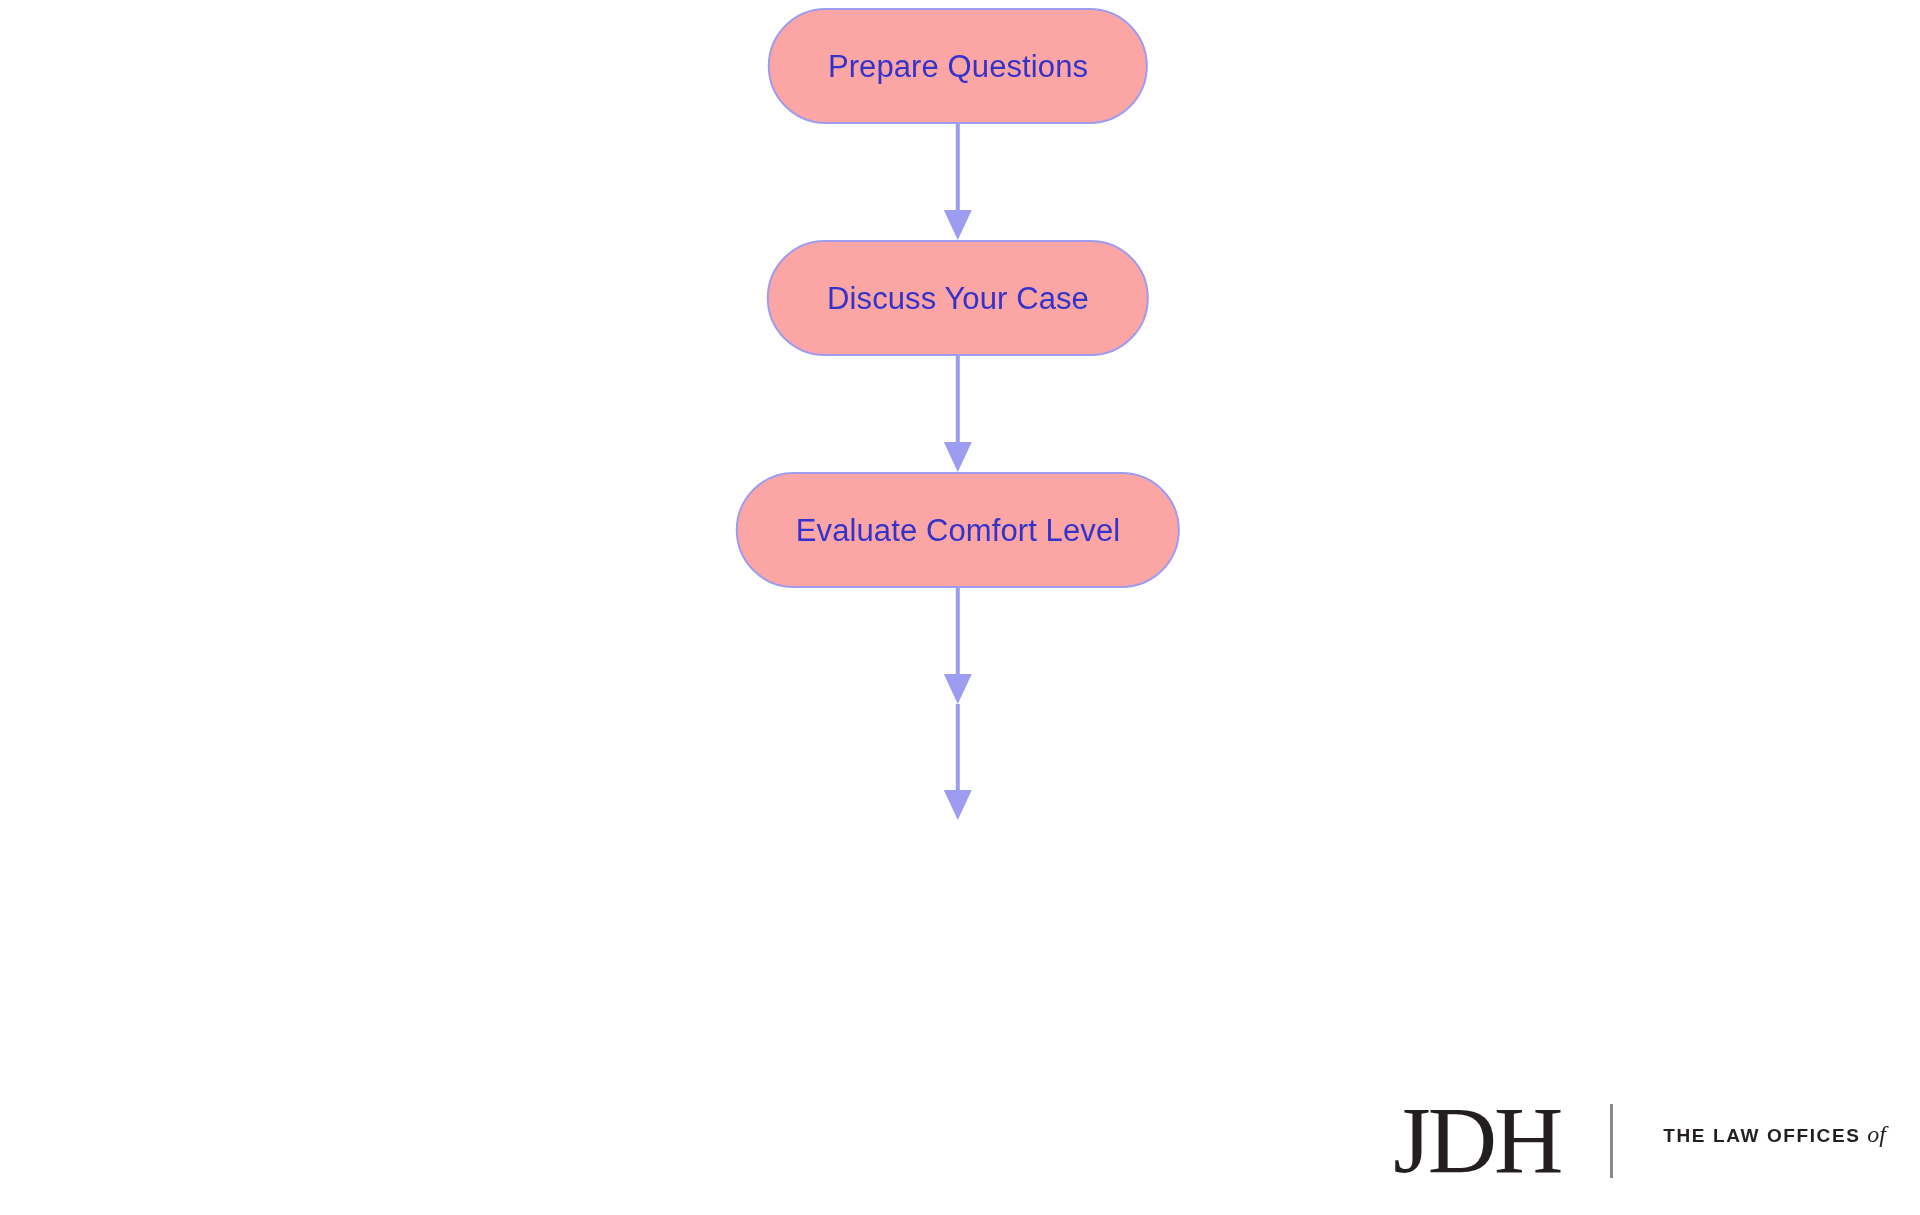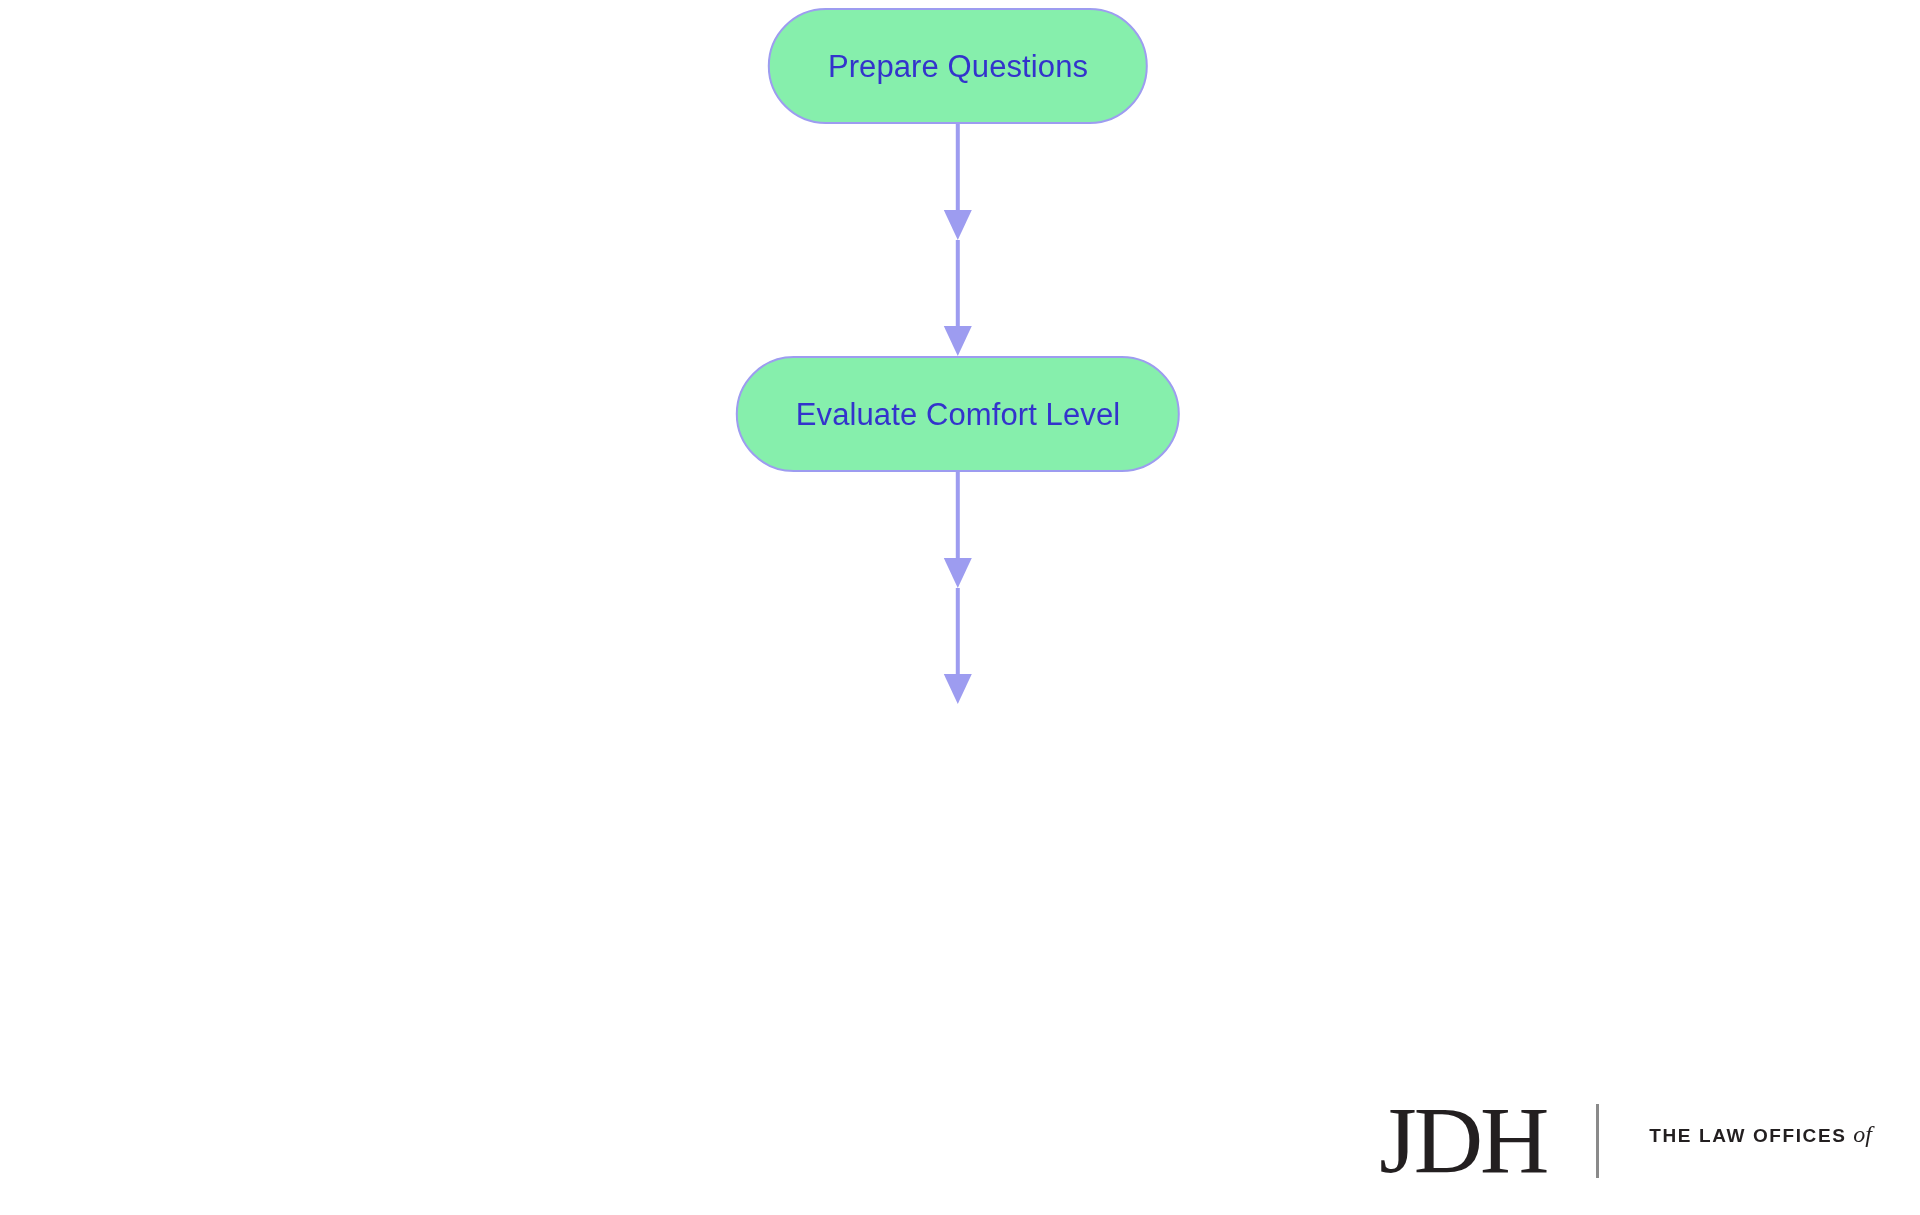--- a/index.html
+++ b/index.html
@@ -29,21 +29,21 @@
     position: absolute;
     left: 958px;
     top: 8px;
     transform: translateX(-50%);
     display: flex;
     flex-direction: column;
     align-items: center;
   }
 
   .node {
-    background: #86efac;
+    background: #fca5a5;
     border: 2px solid #9d9cf0;
     border-radius: 999px;
     height: 116px;
     box-sizing: border-box;
     display: flex;
     align-items: center;
     justify-content: center;
     padding: 0 58px;
     white-space: nowrap;
   }
@@ -79,21 +79,21 @@
     width: 0;
     height: 0;
     border-left: 14px solid transparent;
     border-right: 14px solid transparent;
     border-top: 30px solid #9d9cf0;
   }
 
   
   .logo {
     position: absolute;
-    right: 48px;
+    right: 34px;
     bottom: 26px;
     display: flex;
     align-items: center;
     height: 96px;
     gap: 28px;
   }
   .logo-monogram {
     font-family: "Liberation Serif", serif;
     font-size: 96px;
     font-weight: 400;
@@ -147,20 +147,23 @@
 
     <div class="node">
       <span class="node-label">Prepare Questions</span>
     </div>
 
     <div class="connector">
       <div class="stem"></div>
       <div class="head"></div>
     </div>
 
+    <div class="node">
+      <span class="node-label">Discuss Your Case</span>
+    </div>
 
     <div class="connector">
       <div class="stem"></div>
       <div class="head"></div>
     </div>
 
     <div class="node">
       <span class="node-label">Evaluate Comfort Level</span>
     </div>
 

